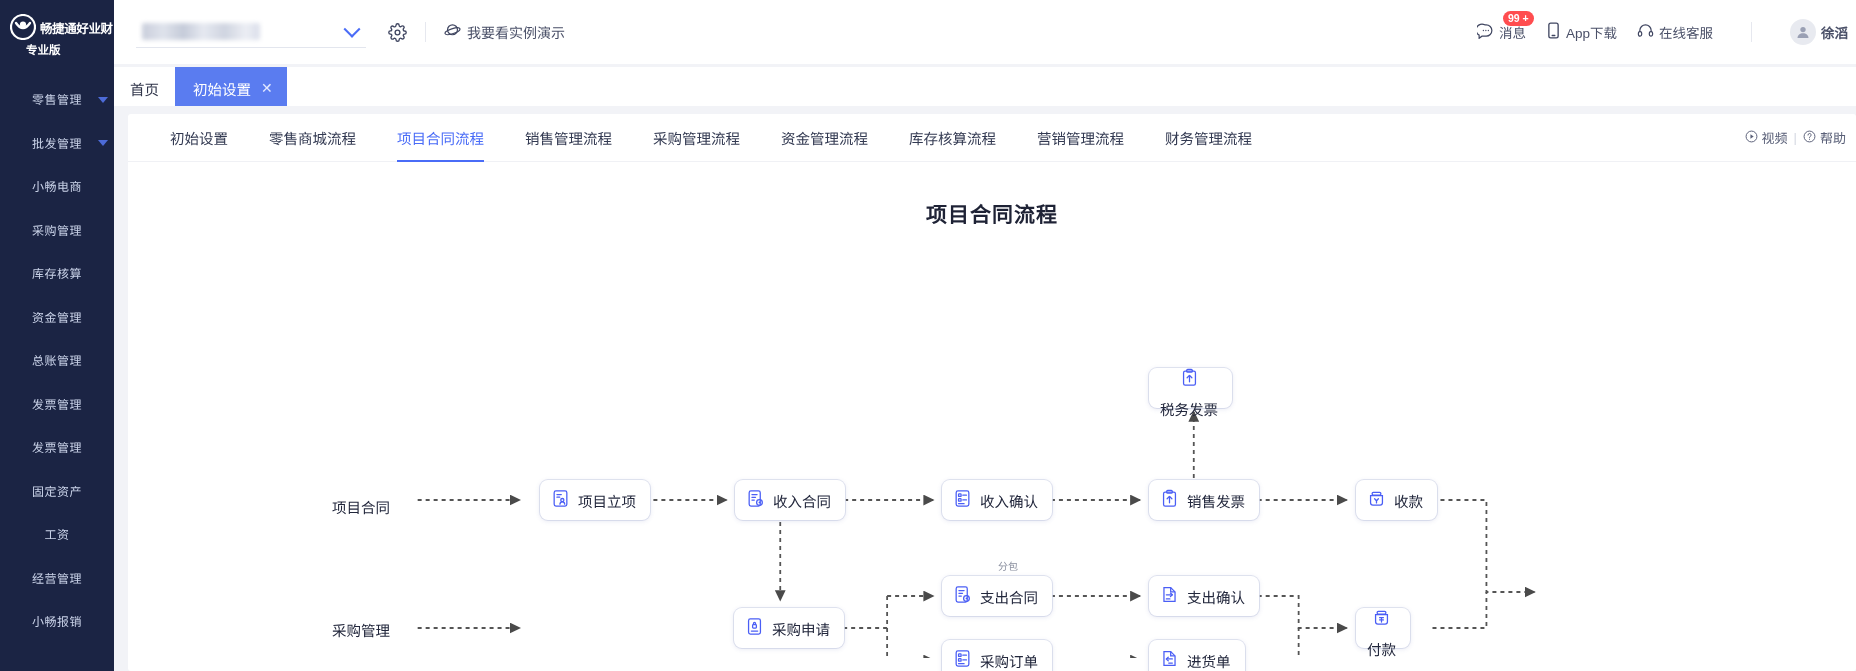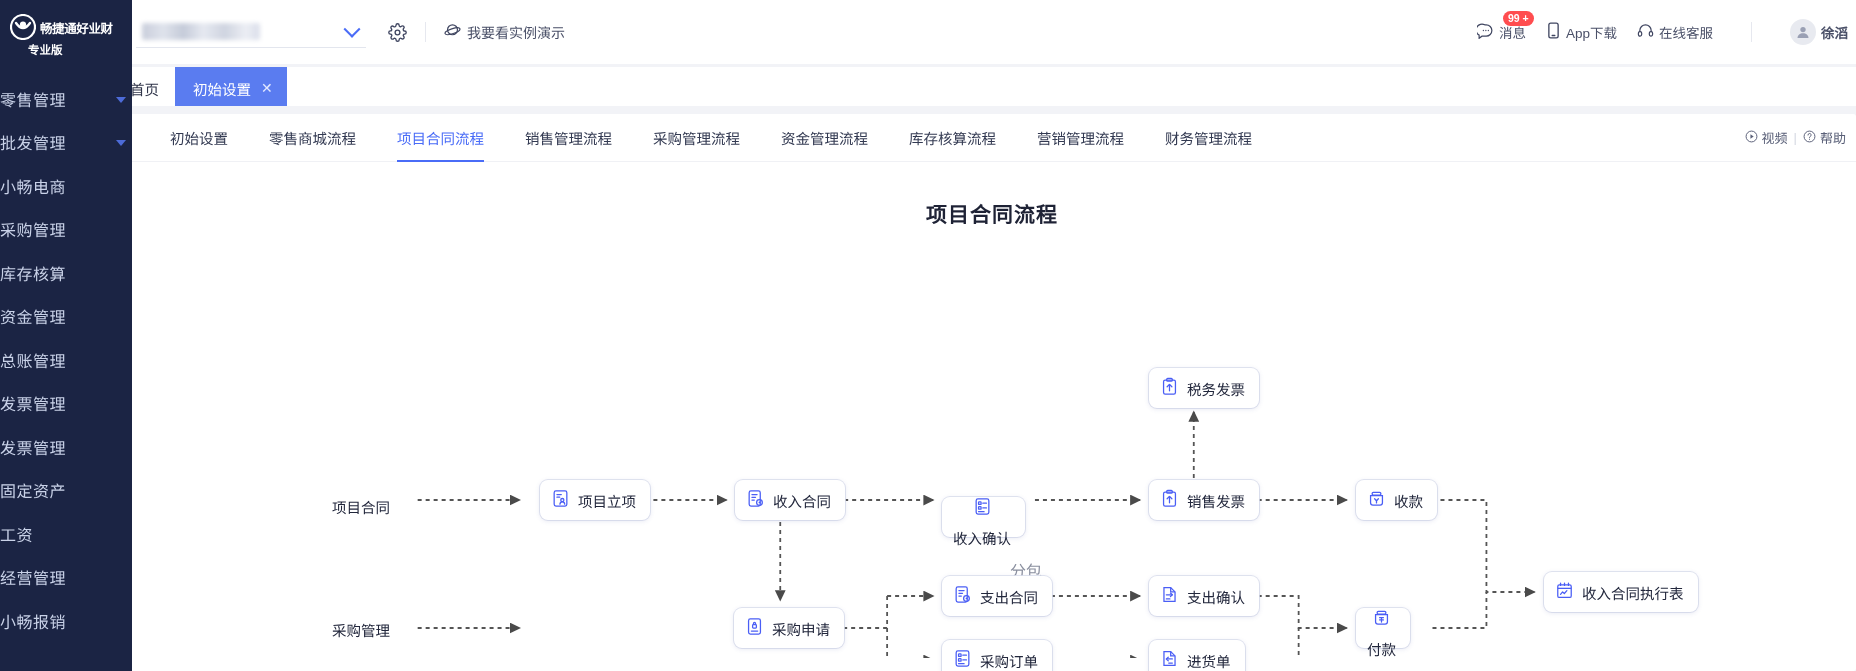--- a/index.html
+++ b/index.html
@@ -8,40 +8,40 @@
     width: 1856px; height: 671px;
     font-family: "Liberation Sans", "DejaVu Sans", sans-serif;
     background: #ffffff;
     overflow: hidden;
   }
   #app { position: relative; width: 1856px; height: 671px; background:#f2f3f7; }
 
   
   .sidebar {
     position: absolute; left: 0; top: 0;
-    width: 132px; height: 671px;
+    width: 114px; height: 671px;
     background: #1b2444;
     z-index: 20;
   }
   .brand { padding: 14px 0 6px 0; text-align: left; }
   .brand-row { display: flex; align-items: center; padding-left: 10px; }
   .brand-logo { width: 26px; height: 26px; flex: 0 0 26px; }
   .brand-name {
     color: #ffffff; font-size: 12.5px; font-weight: 700;
     margin-left: 4px; white-space: nowrap; letter-spacing: -0.4px;
   }
   .brand-sub {
     color: #ffffff; font-size: 11.5px; font-weight: 700;
-    padding-left: 2px; margin-top: 1px; letter-spacing: 0px; margin-left: 26px;
+    padding-left: 26px; margin-top: 1px; letter-spacing: 0px;
   }
   .menu { margin-top: 14px; }
   .menu-item {
     height: 43.5px;
-    display: flex; align-items: center; 
-    color: #c9d2e8; font-size: 16px; letter-spacing: 0.5px;
+    display: flex; align-items: center; justify-content: center;
+    color: #c9d2e8; font-size: 12px; letter-spacing: 0.5px;
     cursor: pointer; position: relative;
   }
   .menu-item .caret {
     position: absolute; right: 6px; top: 50%; margin-top: -2px;
     width: 0; height: 0;
     border-left: 5px solid transparent;
     border-right: 5px solid transparent;
     border-top: 6px solid #4d6bd8;
   }
 
@@ -163,21 +163,21 @@
     gap: 8px;
     font-size: 14.5px; color: #22273c;
     white-space: nowrap;
     cursor: pointer;
   }
   .node svg { flex: 0 0 auto; }
   .lane-label {
     position: absolute; font-size: 14.5px; color: #22273c; white-space: nowrap;
   }
   .edge-label {
-    position: absolute; font-size: 16px; color: #8a8f9f; white-space: nowrap; margin-left: 12px;
+    position: absolute; font-size: 10px; color: #8a8f9f; white-space: nowrap;
   }
 </style>
 </head>
 <body>
 
 <div id="app">
 
   <div class="sidebar">
     <div class="brand">
       <div class="brand-row">
@@ -451,21 +451,21 @@
               <line x1="7.5" y1="7" x2="14" y2="7" stroke-linecap="round"></line>
               <line x1="7.5" y1="10.5" x2="12" y2="10.5" stroke-linecap="round"></line>
               <line x1="7.5" y1="14" x2="10.5" y2="14" stroke-linecap="round"></line>
               <circle cx="17" cy="17" r="3.6"></circle>
               <circle cx="17" cy="17" r="1.1" fill="#4a5ef5" stroke="none"></circle>
             </svg>
           </span>
           <span>收入合同</span>
         </div>
 
-        <div class="node" style="left:814px; top:259px;flex-direction:column;">
+        <div class="node" style="left:814px; top:242px;">
           <span>
             <svg width="19" height="19" viewBox="0 0 24 24" fill="none" stroke="#4a5ef5" stroke-width="1.6">
               <rect x="4" y="2.5" width="16" height="19" rx="2.2"></rect>
               <rect x="7" y="6.2" width="3.2" height="3.2" rx="0.7"></rect>
               <line x1="12.4" y1="7.8" x2="17" y2="7.8" stroke-linecap="round"></line>
               <rect x="7" y="12.2" width="3.2" height="3.2" rx="0.7"></rect>
               <line x1="12.4" y1="13.8" x2="17" y2="13.8" stroke-linecap="round"></line>
               <line x1="7" y1="18.5" x2="14" y2="18.5" stroke-linecap="round"></line>
             </svg>
           </span>
@@ -477,21 +477,21 @@
             <svg width="19" height="19" viewBox="0 0 24 24" fill="none" stroke="#4a5ef5" stroke-width="1.6">
               <rect x="4.5" y="4" width="15" height="17.5" rx="2"></rect>
               <rect x="8.5" y="1.6" width="7" height="3.6" rx="1.2"></rect>
               <line x1="12" y1="17.5" x2="12" y2="9.5" stroke-linecap="round"></line>
               <path d="M9 12.3 L12 9.3 L15 12.3" stroke-linecap="round" stroke-linejoin="round"></path>
             </svg>
           </span>
           <span>销售发票</span>
         </div>
 
-        <div class="node" style="left:1021px; top:130px;">
+        <div class="node" style="left:1021px; top:130px;flex-direction:column;">
           <span>
             <svg width="19" height="19" viewBox="0 0 24 24" fill="none" stroke="#4a5ef5" stroke-width="1.6">
               <rect x="4.5" y="4" width="15" height="17.5" rx="2"></rect>
               <rect x="8.5" y="1.6" width="7" height="3.6" rx="1.2"></rect>
               <line x1="12" y1="17.5" x2="12" y2="9.5" stroke-linecap="round"></line>
               <path d="M9 12.3 L12 9.3 L15 12.3" stroke-linecap="round" stroke-linejoin="round"></path>
             </svg>
           </span>
           <span>税务发票</span>
         </div>
@@ -501,33 +501,20 @@
             <svg width="19" height="19" viewBox="0 0 24 24" fill="none" stroke="#4a5ef5" stroke-width="1.6">
               <path d="M4.5 8.5h15v9a3 3 0 0 1-3 3h-9a3 3 0 0 1-3-3z"></path>
               <rect x="6.5" y="4.2" width="11" height="3.6" rx="1.4"></rect>
               <path d="M9.6 12.3l2.4 2.6 2.4-2.6" stroke-linecap="round" stroke-linejoin="round"></path>
               <line x1="12" y1="14.6" x2="12" y2="17.6" stroke-linecap="round"></line>
             </svg>
           </span>
           <span>收款</span>
         </div>
 
-        <div class="node" style="left:1416px; top:334px;">
-          <span>
-            <svg width="19" height="19" viewBox="0 0 24 24" fill="none" stroke="#4a5ef5" stroke-width="1.6">
-              <rect x="3.5" y="4.8" width="17" height="16" rx="2"></rect>
-              <line x1="3.5" y1="9.3" x2="20.5" y2="9.3"></line>
-              <line x1="7" y1="2.6" x2="7" y2="5.6" stroke-linecap="round"></line>
-              <line x1="12" y1="2.6" x2="12" y2="5.6" stroke-linecap="round"></line>
-              <line x1="17" y1="2.6" x2="17" y2="5.6" stroke-linecap="round"></line>
-              <path d="M7 16.8l2.6-3 2.2 2 3.2-3.6" stroke-linecap="round" stroke-linejoin="round"></path>
-            </svg>
-          </span>
-          <span>收入合同执行表</span>
-        </div>
 
         <div class="node" style="left:606px; top:370px;">
           <span>
             <svg width="19" height="19" viewBox="0 0 24 24" fill="none" stroke="#4a5ef5" stroke-width="1.6">
               <rect x="4.5" y="2.5" width="15" height="19" rx="2.2"></rect>
               <rect x="9.6" y="9.6" width="4.8" height="4.4" rx="1"></rect>
               <path d="M10.7 9.4V8.1a1.3 1.3 0 0 1 2.6 0v1.3" stroke-linecap="round"></path>
               <line x1="8" y1="17.8" x2="16" y2="17.8" stroke-linecap="round"></line>
             </svg>
           </span>

